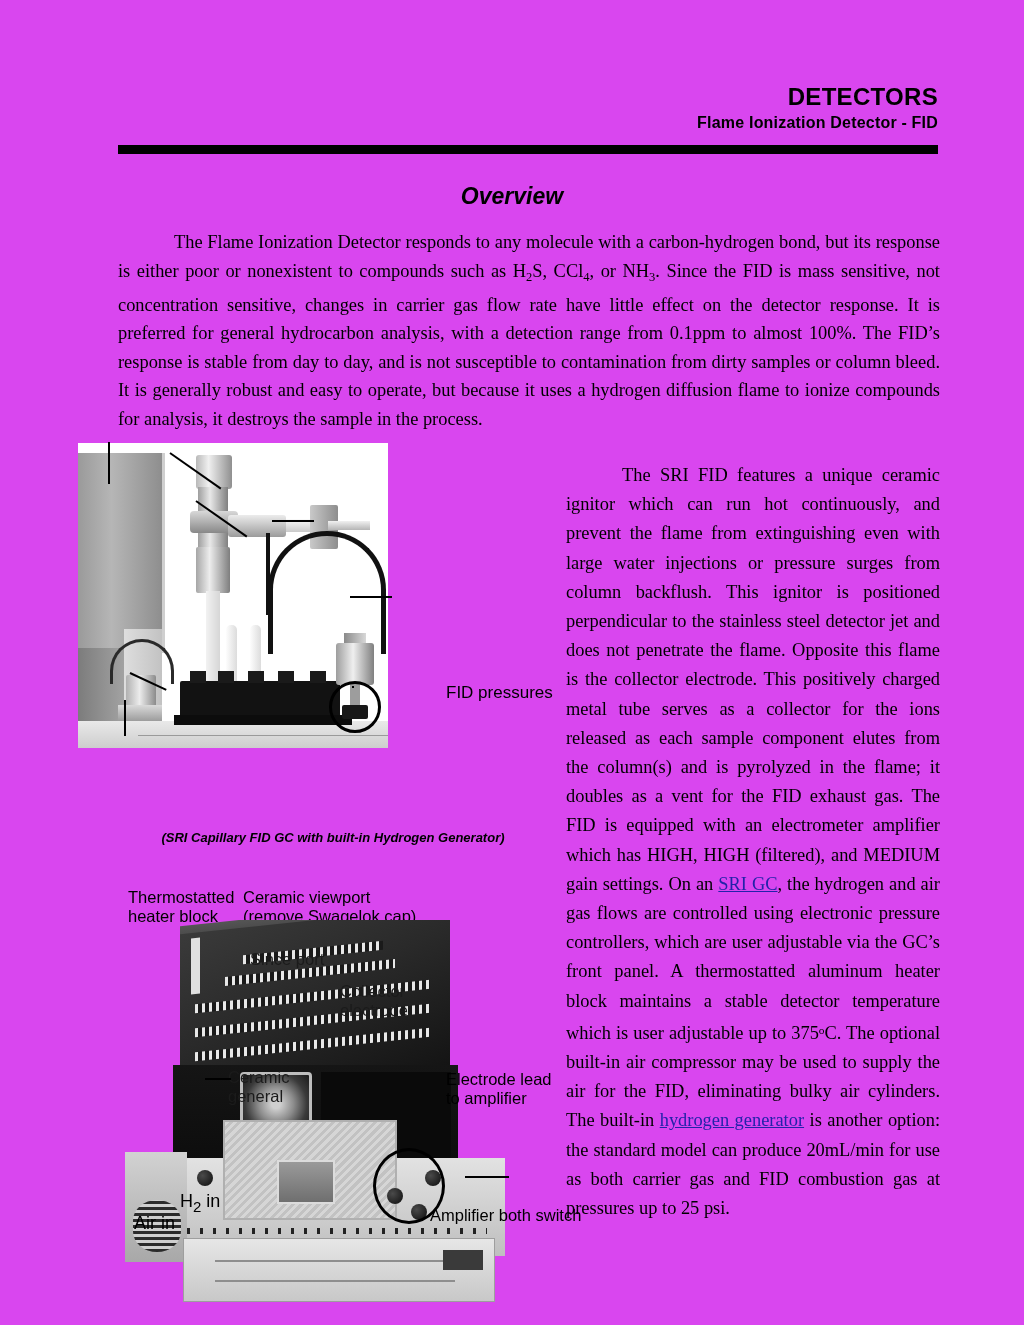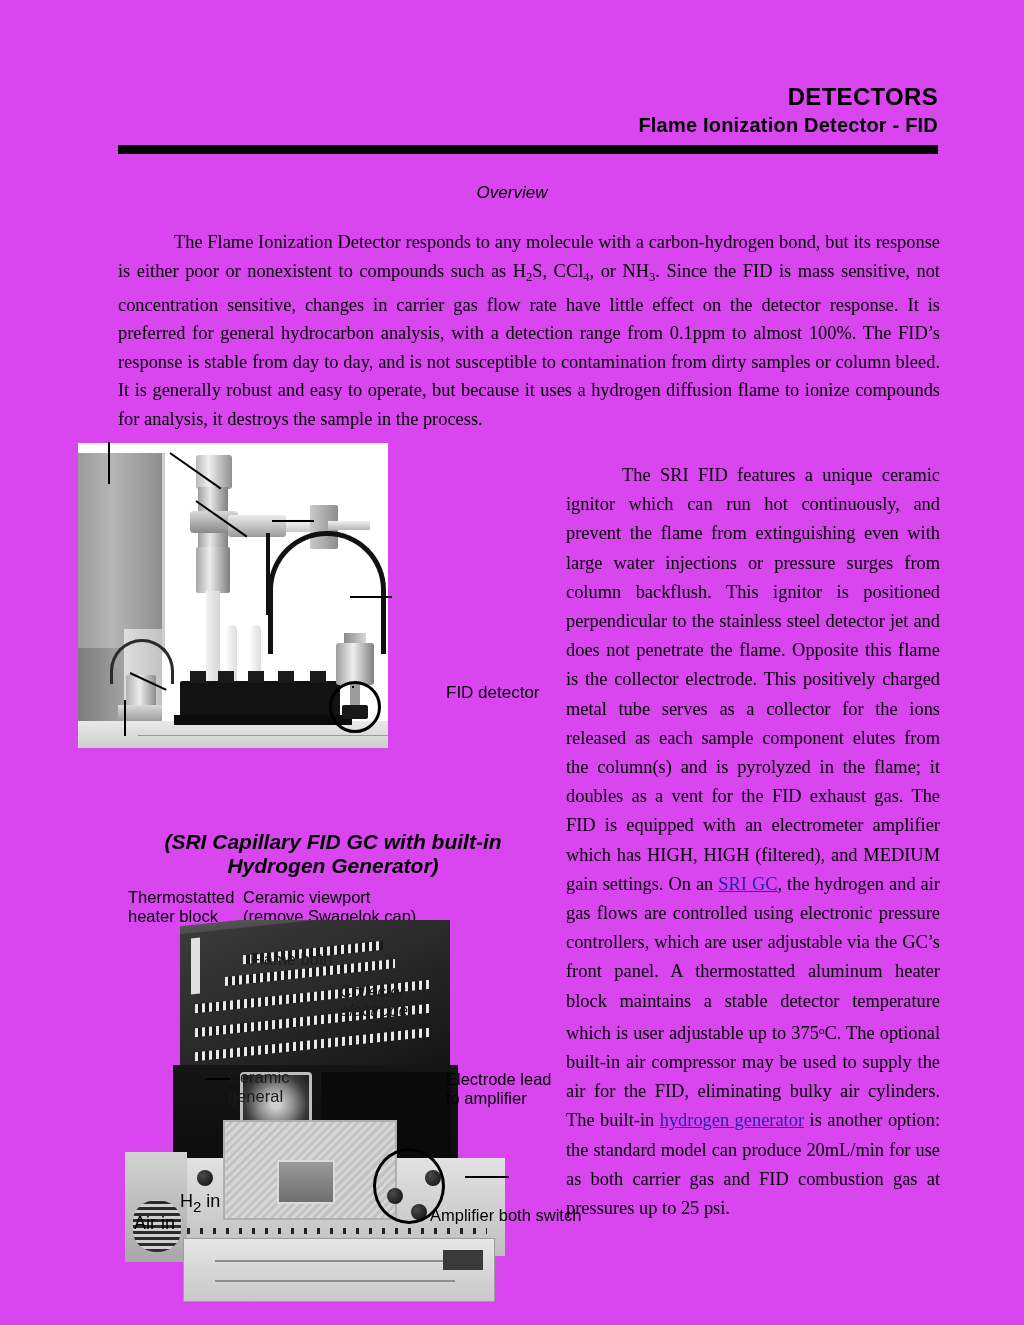--- a/index.html
+++ b/index.html
@@ -30,21 +30,21 @@
   .header-line1 {
     font-family: "Liberation Sans", sans-serif;
     font-weight: bold;
     font-size: 24px;
     letter-spacing: 0.3px;
     line-height: 1.12;
   }
   .header-line2 {
     font-family: "Liberation Sans", sans-serif;
     font-weight: bold;
-    font-size: 20px;
+    font-size: 16px;
     letter-spacing: 0.2px;
     line-height: 1.2;
     margin-top: 2px;
   }
   .header-rule {
     position: absolute;
     left: 118px;
     top: 145px;
     width: 820px;
     height: 9px;
@@ -53,22 +53,22 @@
 
   
   .overview-title {
     position: absolute;
     left: 0;
     top: 183px;
     width: 1024px;
     text-align: center;
     font-family: "Liberation Sans", sans-serif;
     font-style: italic;
-    font-weight: normal;
-    font-size: 17px;
+    font-weight: bold;
+    font-size: 23px;
     box-sizing: border-box;
   }
 
   .intro {
     position: absolute;
     left: 118px;
     top: 228px;
     width: 822px;
     font-size: 18.4px;
     line-height: 28.6px;
@@ -242,21 +242,21 @@
 
   
   .caption1 {
     position: absolute;
     left: 118px;
     top: 830px;
     width: 430px;
     font-family: "Liberation Sans", sans-serif;
     font-style: italic;
     font-weight: bold;
-    font-size: 21px;
+    font-size: 13px;
     text-align: center;
   }
 
   
   .lbl {
     position: absolute;
     font-family: "Liberation Sans", sans-serif;
     font-size: 16.5px;
     line-height: 19px;
     color: #000;
@@ -415,21 +415,21 @@
 
   <div class="leader" style="left:108px; top:442px; width:2px; height:42px; background:#000;"></div>
   <div class="leader" style="left:170px; top:452px; width:62px; transform:rotate(35deg);"></div>
   <div class="leader" style="left:196px; top:500px; width:62px; transform:rotate(35deg);"></div>
   <div class="leader" style="left:272px; top:520px; width:42px;"></div>
   <div class="leader" style="left:350px; top:596px; width:42px;"></div>
   <div class="leader" style="left:130px; top:672px; width:40px; transform:rotate(25deg);"></div>
   <div class="leader" style="left:124px; top:700px; width:2px; height:36px; background:#000;"></div>
   <div class="leader" style="left:352px; top:686px; width:2px; height:2px;"></div>
 
-  <div class="lbl" style="left:446px; top:683px; font-size:17px;">FID detector</div>
+  <div class="lbl" style="left:446px; top:683px; font-size:17px;">FID pressures</div>
 
   <div class="caption1">(SRI Capillary FID GC with built-in Hydrogen Generator)</div>
 
   <div class="lbl" style="left:128px; top:888px;">Thermostatted
 heater block</div>
   <div class="lbl" style="left:243px; top:888px;">Ceramic viewport
 (remove Swagelok cap)</div>
 
   <div class="photo2">
     <div class="p2-blocktop"></div>
@@ -458,22 +458,22 @@
 
     <div class="p2-circle"></div>
 
     <div class="p2-dots"></div>
     <div class="p2-front"></div>
     <div class="p2-panel-row" style="left:90px; top:340px; width:240px;"></div>
     <div class="p2-panel-row" style="left:90px; top:360px; width:240px;"></div>
     <div class="p2-lcd"></div>
   </div>
 
-  <div class="lbl lbl-dark" style="left:250px; top:950px;">Flame both</div>
-  <div class="lbl lbl-dark" style="left:340px; top:982px;font-style:italic;">Collector
+  <div class="lbl lbl-dark" style="left:250px; top:950px;">Since port</div>
+  <div class="lbl lbl-dark" style="left:340px; top:982px;">Collector
 electrode</div>
   <div class="lbl lbl-dark" style="left:228px; top:1068px;">Ceramic
 general</div>
   <div class="lbl" style="left:446px; top:1070px;">Electrode lead
 to amplifier</div>
   <div class="lbl" style="left:180px; top:1192px; font-size:18px;">H<sub>2</sub> in</div>
   <div class="lbl" style="left:134px; top:1214px; font-size:18px;">Air in</div>
   <div class="lbl" style="left:430px; top:1206px;">Amplifier both switch</div>
 
   <div class="leader" style="left:205px; top:1078px; width:26px; background:#000;"></div>

